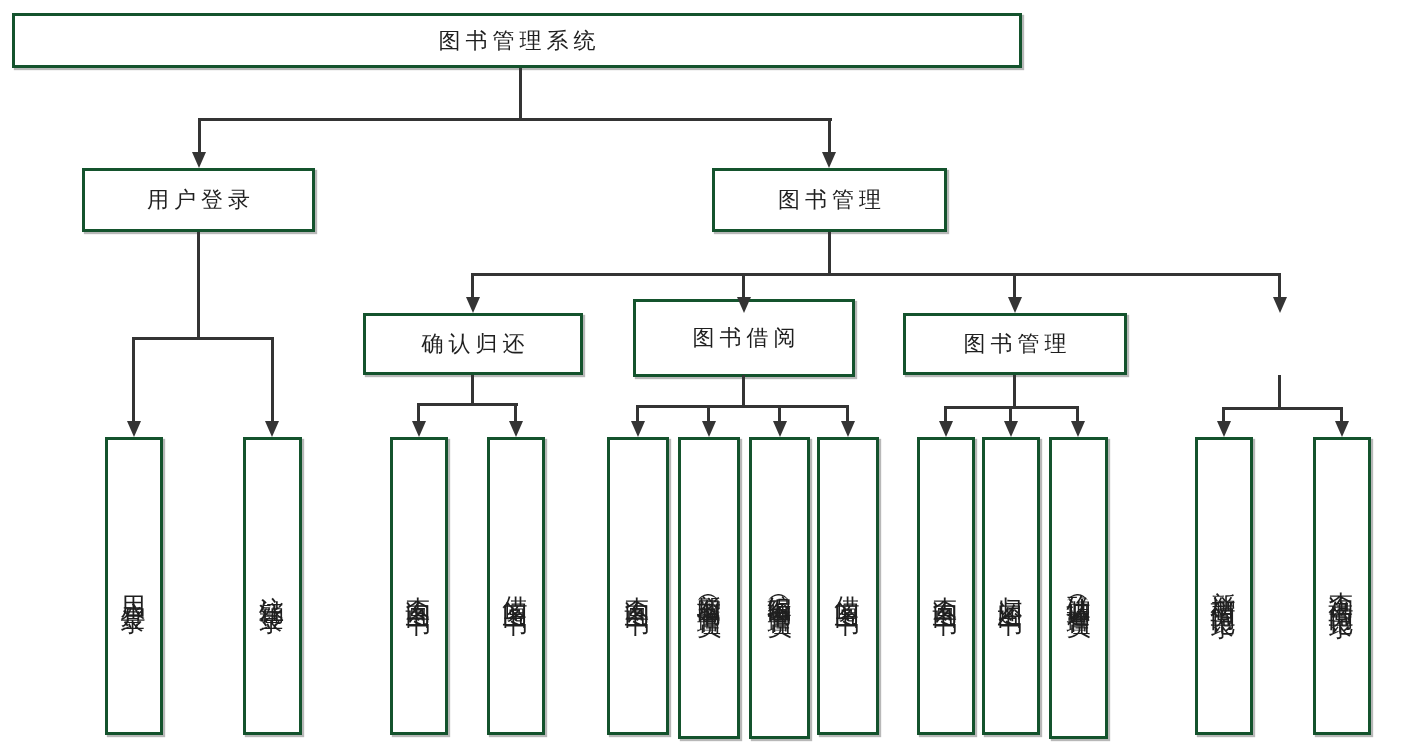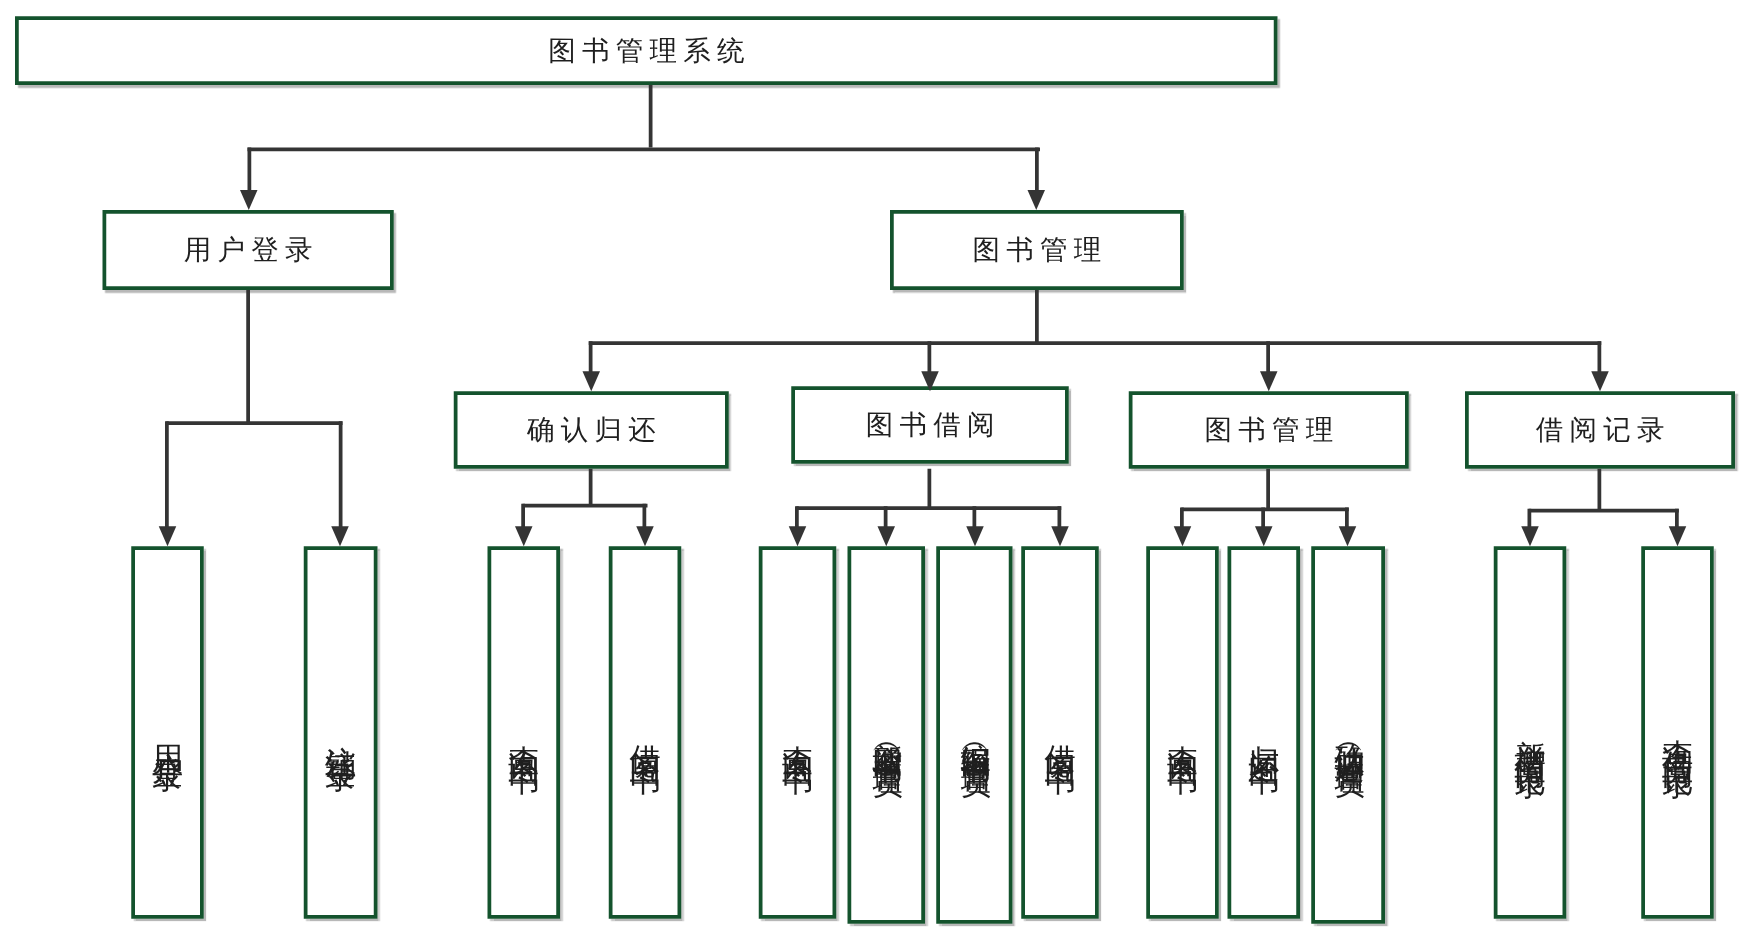--- a/index.html
+++ b/index.html
@@ -31,23 +31,22 @@
 <body>
 
 <div id="canvas">
 
   <div class="box h" style="left:12px;top:13px;width:1010px;height:55px">图书管理系统</div>
 
   <div class="box h" style="left:82px;top:168px;width:233px;height:64px">用户登录</div>
   <div class="box h" style="left:712px;top:168px;width:235px;height:64px">图书管理</div>
 
   <div class="box h" style="left:363px;top:313px;width:220px;height:62px">确认归还</div>
-  <div class="box h" style="left:633px;top:309px;width:222px;height:62px">图书借阅</div>
+  <div class="box h" style="left:633px;top:299px;width:222px;height:78px">图书借阅</div>
   <div class="box h" style="left:903px;top:313px;width:224px;height:62px">图书管理</div>
-  <div class="box h" style="left:1172px;top:313px;width:216px;height:62px">借阅记录</div>
 
   <div class="box v" style="left:105px;top:437px;width:58px;height:298px">用户登录</div>
   <div class="box v" style="left:243px;top:437px;width:59px;height:298px">注销登录</div>
 
   <div class="box v" style="left:390px;top:437px;width:58px;height:298px">查询图书</div>
   <div class="box v" style="left:487px;top:437px;width:58px;height:298px">借阅图书</div>
 
   <div class="box v" style="left:607px;top:437px;width:62px;height:298px">查询图书</div>
   <div class="box v tight" style="left:678px;top:437px;width:62px;height:302px">新增图书（管理员）</div>
   <div class="box v tight" style="left:749px;top:437px;width:61px;height:302px">编辑图书（管理员）</div>

